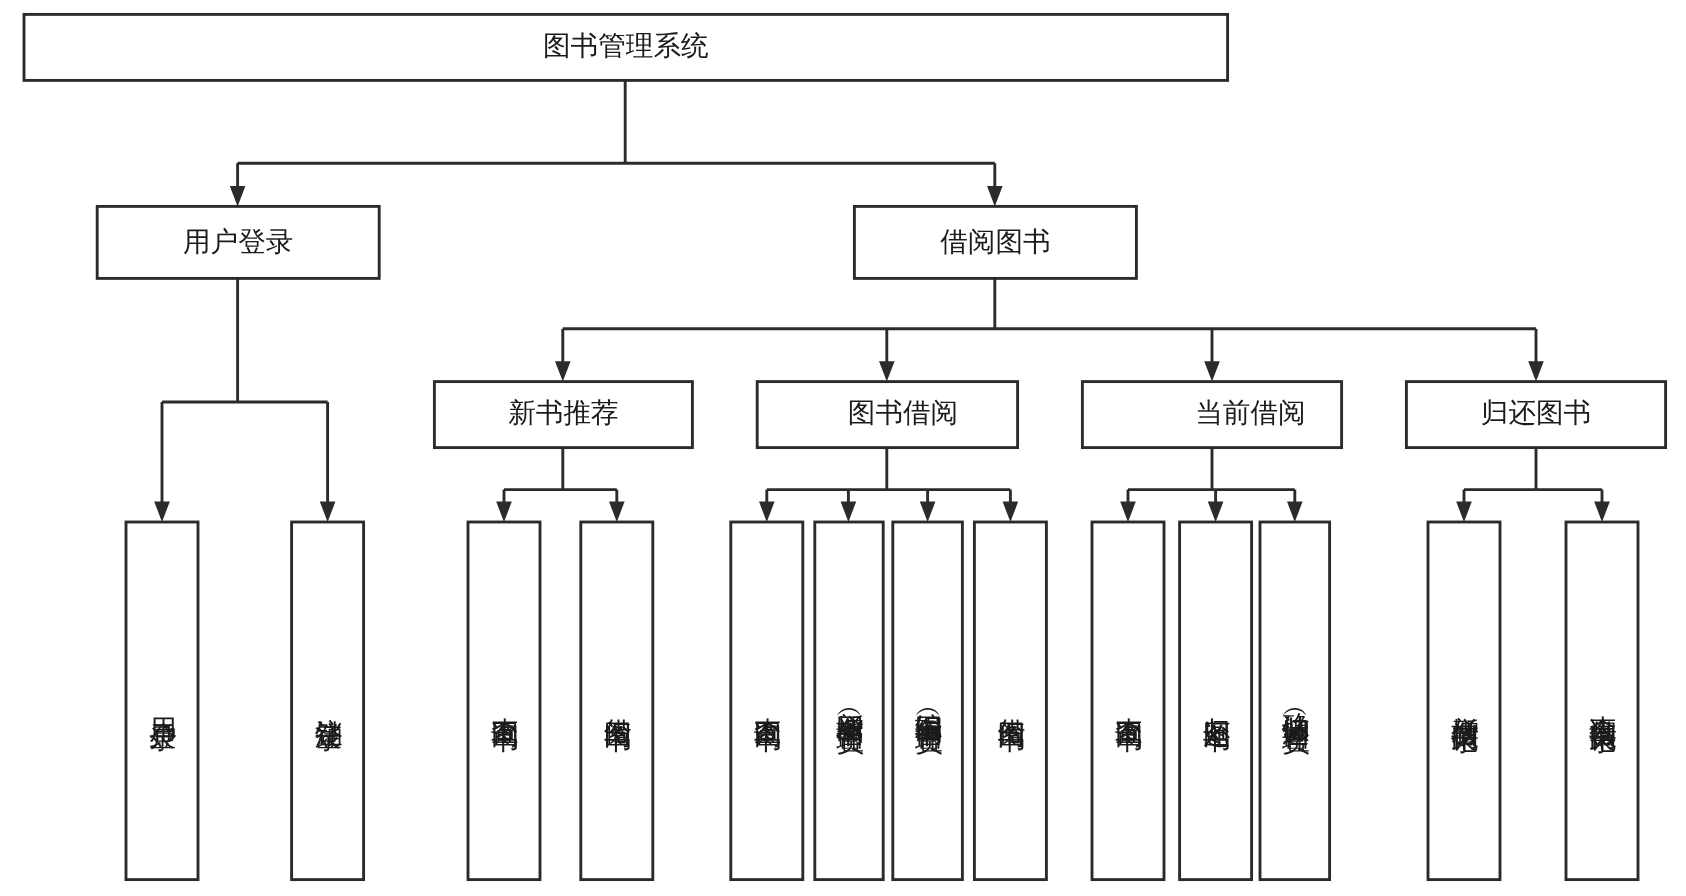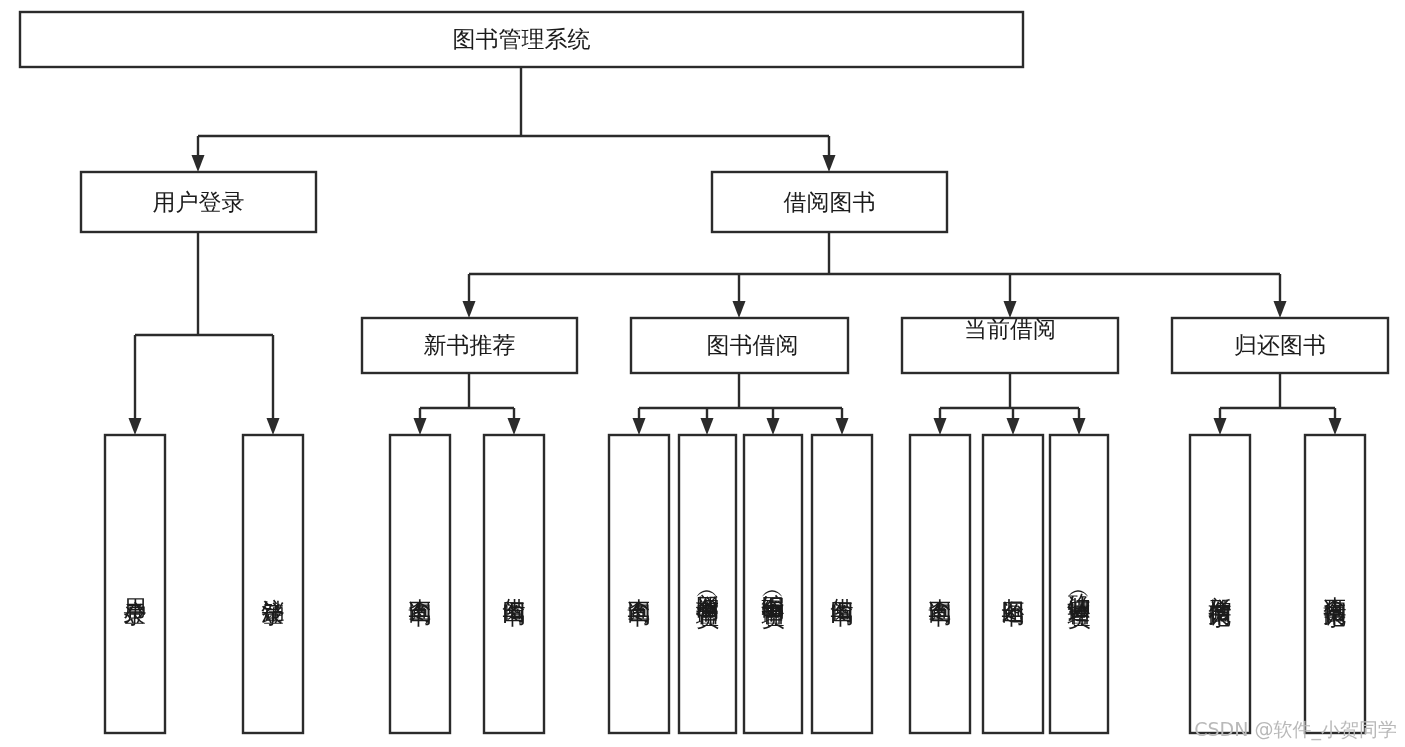--- a/index.html
+++ b/index.html
@@ -171,30 +171,29 @@
         <rect x="1190" y="435" width="60" height="298" class="node-box"></rect>
         <rect x="1305" y="435" width="60" height="298" class="node-box"></rect>
       </g>
   </svg>
   <div id="labels-layer">
       <div class="node-label horizontal" style="left: 20px; top: 12px; width: 1003px; height: 55px;">图书管理系统</div>
       <div class="node-label horizontal" style="left: 81px; top: 172px; width: 235px; height: 60px;">用户登录</div>
       <div class="node-label horizontal" style="left: 712px; top: 172px; width: 235px; height: 60px;">借阅图书</div>
       <div class="node-label horizontal" style="left: 362px; top: 318px; width: 215px; height: 55px;">新书推荐</div>
       <div class="node-label horizontal" style="left: 631px; top: 318px; width: 217px; height: 55px; padding-left: 13px;">图书借阅</div>
-      <div class="node-label horizontal" style="left: 902px; top: 302px; width: 216px; height: 55px;">当前借阅</div>
+      <div class="node-label horizontal" style="left: 902px; top: 318px; width: 216px; height: 55px; padding-left: 32px;">当前借阅</div>
       <div class="node-label horizontal" style="left: 1172px; top: 318px; width: 216px; height: 55px;">归还图书</div>
       <div class="node-label vertical" style="left: 105px; top: 435px; width: 60px; height: 298px;">用户登录</div>
       <div class="node-label vertical" style="left: 243px; top: 435px; width: 60px; height: 298px;">注销登录</div>
       <div class="node-label vertical" style="left: 390px; top: 435px; width: 60px; height: 298px;">查询图书</div>
       <div class="node-label vertical" style="left: 484px; top: 435px; width: 60px; height: 298px;">借阅图书</div>
       <div class="node-label vertical" style="left: 609px; top: 435px; width: 60px; height: 298px;">查询图书</div>
       <div class="node-label vertical" style="left: 679px; top: 435px; width: 57px; height: 298px;">新增图书（管理员）</div>
       <div class="node-label vertical" style="left: 744px; top: 435px; width: 58px; height: 298px;">编辑图书（管理员）</div>
       <div class="node-label vertical" style="left: 812px; top: 435px; width: 60px; height: 298px;">借阅图书</div>
       <div class="node-label vertical" style="left: 910px; top: 435px; width: 60px; height: 298px;">查询图书</div>
       <div class="node-label vertical" style="left: 983px; top: 435px; width: 60px; height: 298px;">归还图书</div>
       <div class="node-label vertical" style="left: 1050px; top: 435px; width: 58px; height: 298px;">确认归还（管理员）</div>
       <div class="node-label vertical" style="left: 1190px; top: 435px; width: 60px; height: 298px;">新增借阅记录</div>
       <div class="node-label vertical" style="left: 1305px; top: 435px; width: 60px; height: 298px;">查询借阅记录</div>
     </div>
-  <div class="watermark">CSDN @软件_小贺同学</div>
 </div>
 
 </body></html>

